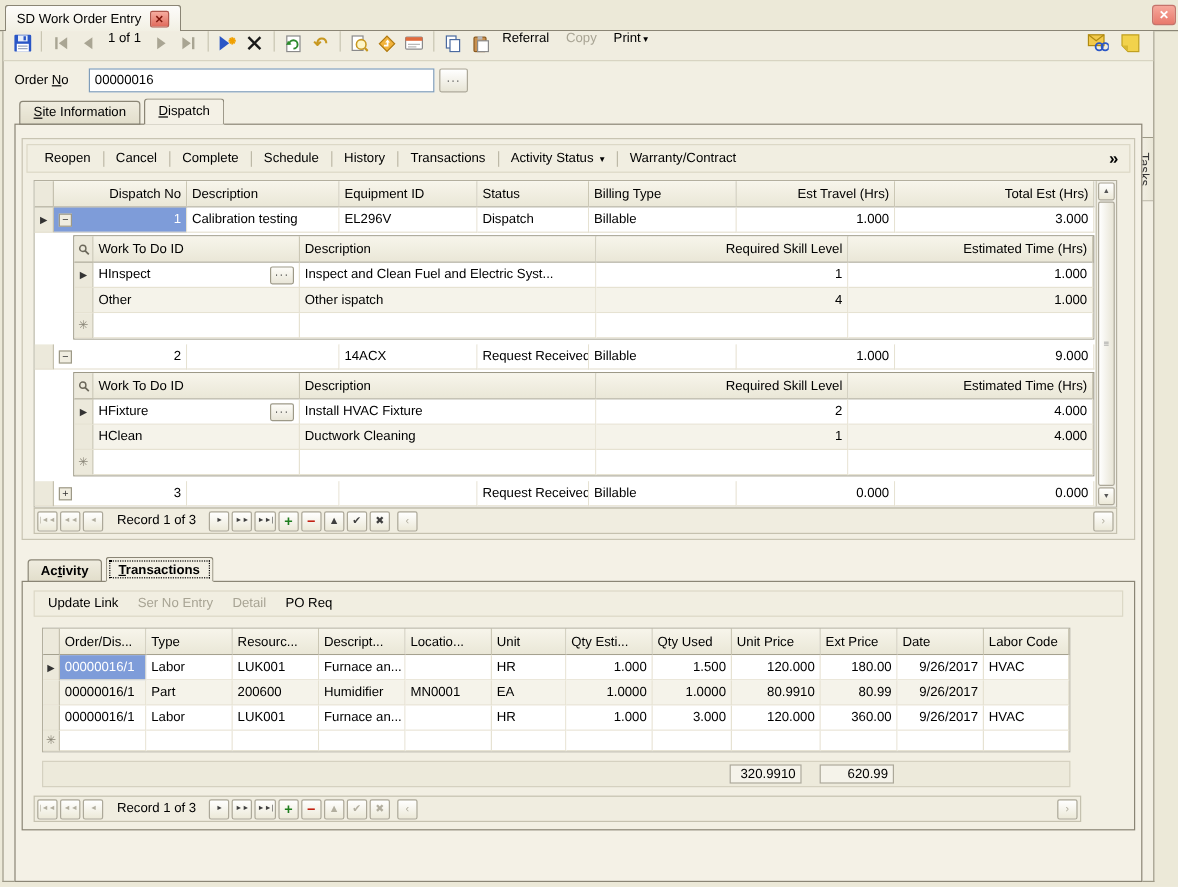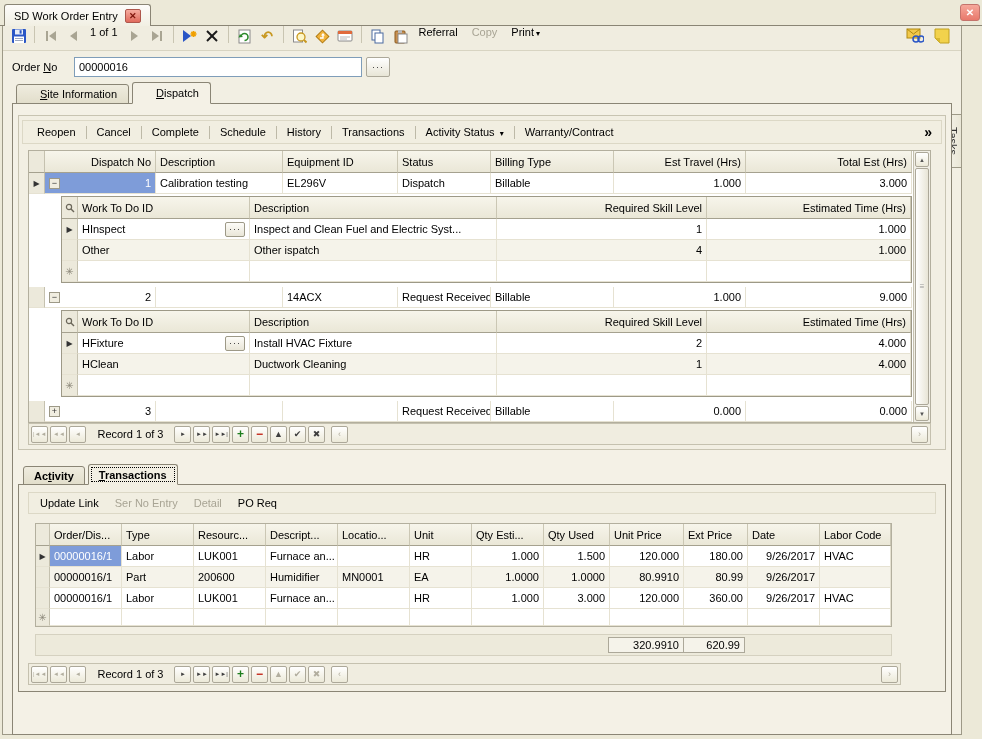--- a/index.html
+++ b/index.html
@@ -45,21 +45,21 @@
 
   
   .order-row { display:flex; align-items:center; height:30px; padding:3px 9px 1px 9px; }
   .order-label { width:62px; }
   .order-input { width:288px; height:20px; border:1px solid #7F9DB9; background:#FFF;
     padding:1px 4px; font:inherit; }
   .finder-btn { margin-left:4px; width:24px; height:20px; border:1px solid #ACA899; border-radius:2px;
     background:linear-gradient(#FFFFFF,#E8E5D6); display:flex; align-items:center; justify-content:center;
     font-size:9px; letter-spacing:1px; color:#333; }
   .page-tabs { display:flex; margin:1px 0 0 13px; position:relative; z-index:2; }
-  .ptab { height:20px; padding:3px 11px 0 23px; border:1px solid #8A8575; border-radius:3px 3px 0 0;
+  .ptab { height:20px; padding:3px 11px 0 11px; border:1px solid #8A8575; border-radius:3px 3px 0 0;
     background:linear-gradient(#EFECDF,#E2DECB); margin-right:3px; margin-top:2px; }
   .ptab.active { height:22px; margin-top:0; background:#F4F1E6; border-bottom:1px solid #F4F1E6; padding-top:4px; }
 
   
   .page-panel { position:relative; margin:-1px 9px 0 9px; height:632px;
     border:1px solid #8A8575; background:#F4F1E6; }
 
   
   .dispatch-panel { margin:11px 5px 0 5px; border:1px solid #C8C4B2; background:#F2EFE3; padding:4px 3px 2px 3px; }
   .action-bar { height:24px; border:1px solid #DCD8C6; background:#F1EEE1;
@@ -127,21 +127,21 @@
     display:flex; align-items:center; gap:16px; padding:0 11px; }
   .link.dis { color:#A8A494; }
   .tx-wrap { margin:9px 0 0 7px; width:857px; border:1px solid #B3AF9E; background:#FFF; }
   .t0{width:14px;} .t1{width:72px;} .t2{width:72px;} .t3{width:72px;} .t4{width:72px;}
   .t5{width:72px;} .t6{width:62px;} .t7{width:72px;} .t8{width:66px;} .t9{width:74px;}
   .t10{width:64px;} .t11{width:72px;} .t12{width:71px;}
   .totals-bar { margin:7px 0 0 7px; width:857px; height:22px; background:#EDEADB;
     border:1px solid #D5D1C0; position:relative; }
   .total-box { position:absolute; top:2px; height:16px; border:1px solid #ACA899; background:#F5F3EA;
     display:flex; align-items:center; justify-content:flex-end; padding:0 4px; }
-  .tb1 { left:572px; width:76px; } .tb2 { left:647px; width:62px; }
+  .tb1 { left:572px; width:60px; } .tb2 { left:647px; width:62px; }
   .nav-row.lower { margin:7px 0 0 0; width:873px; }
 </style>
 </head>
 <body>
 
 <div class="doc-tabbar">
   <div class="doc-tab">
     <span>SD Work Order Entry</span>
     <span class="tab-close">✕</span>
   </div>

